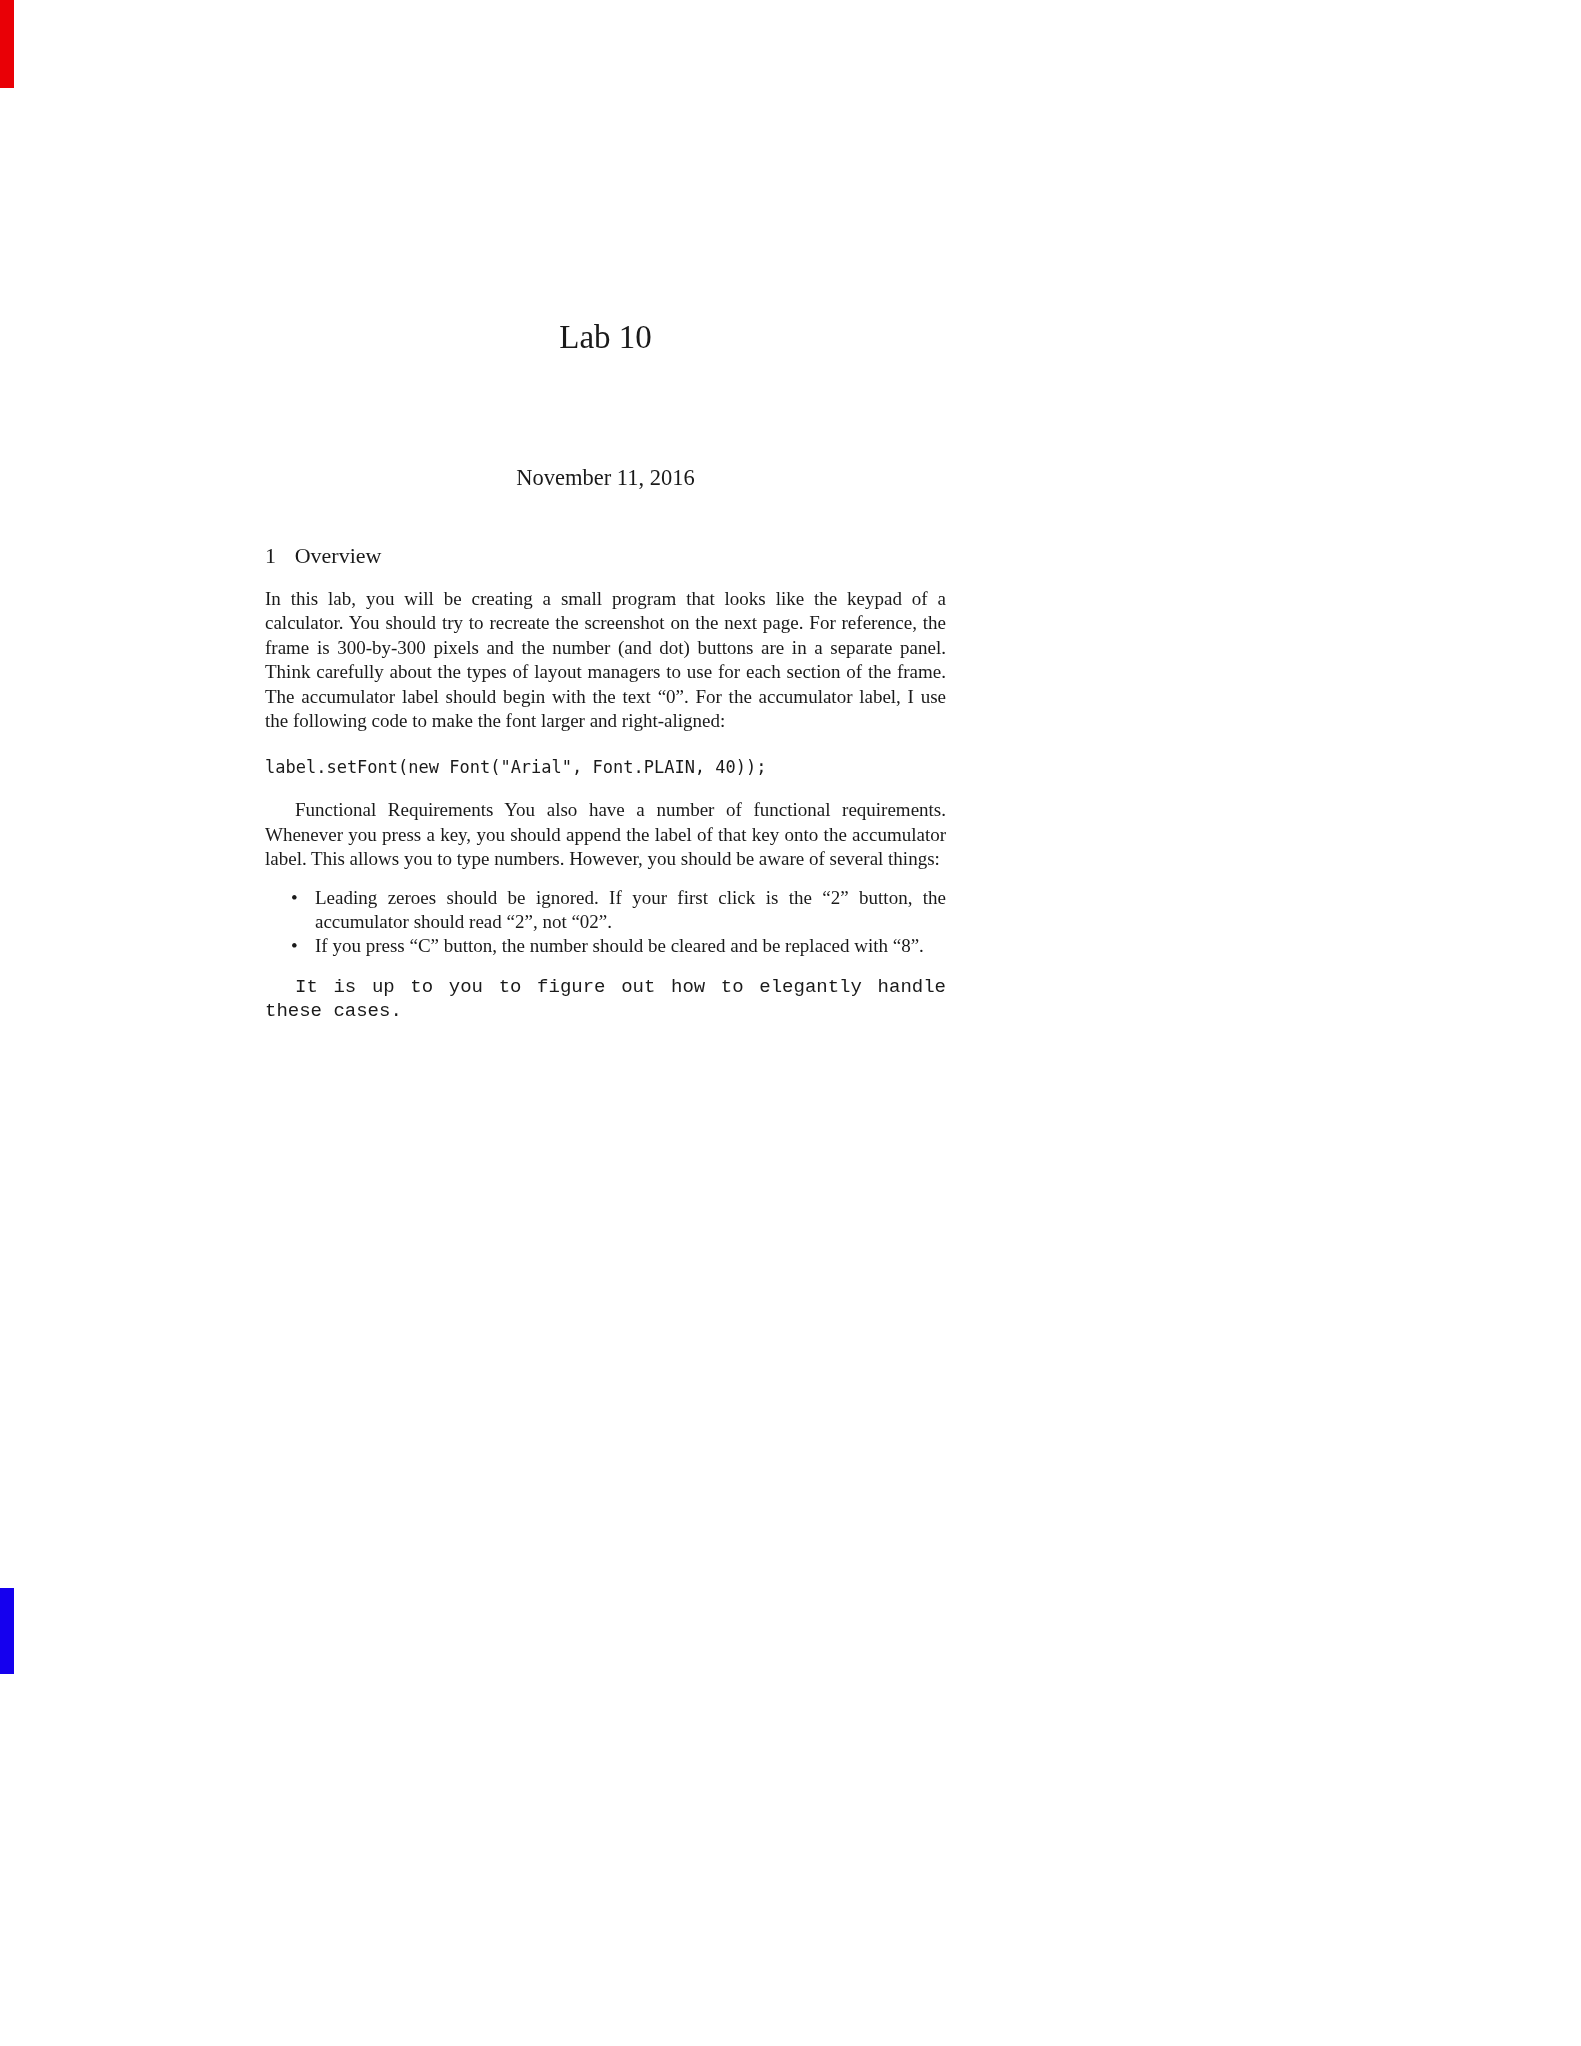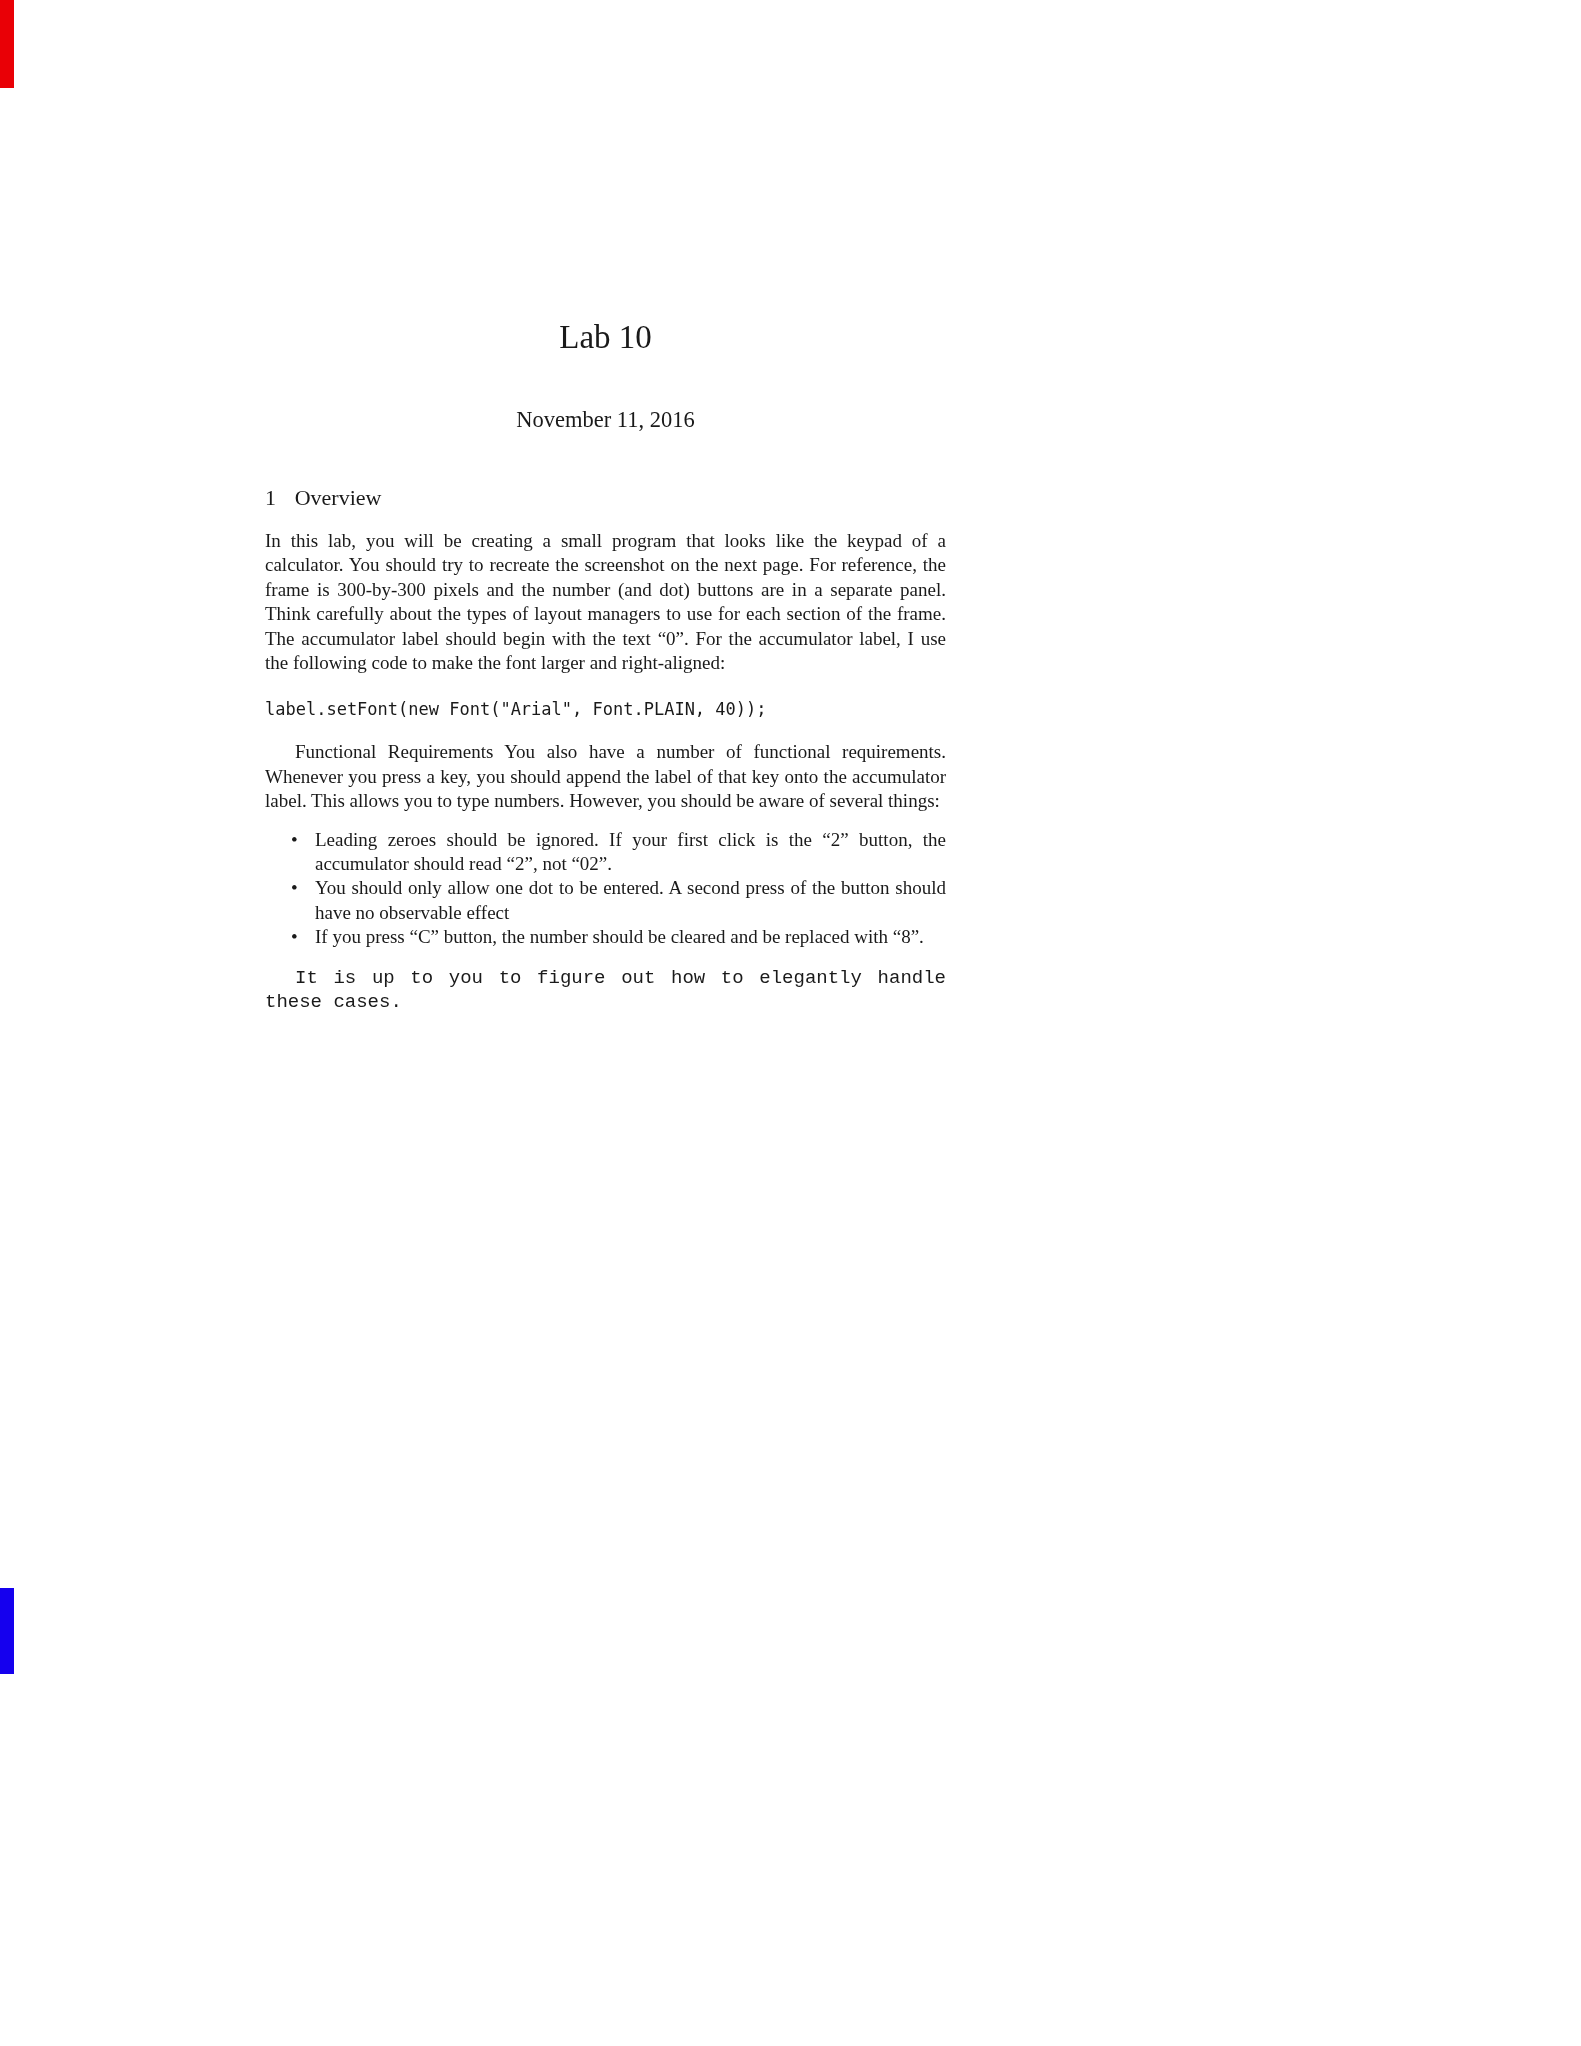--- a/index.html
+++ b/index.html
@@ -38,21 +38,21 @@
     width: 681px;
   }
   .doc-title {
     margin: 318px 0 0 0;
     text-align: center;
     font-size: 33px;
     font-weight: 400;
     line-height: 1.2;
   }
   .doc-date {
-    margin-top: 48px;
+    margin-top: 106px;
     text-align: center;
     font-size: 22.5px;
     line-height: 1.2;
   }
   .section-heading {
     margin: 52px 0 0 0;
     font-size: 22px;
     font-weight: 400;
     line-height: 1.2;
   }
@@ -125,21 +125,20 @@
     <h2 class="section-heading"><span class="sec-num">1</span><span>Overview</span></h2>
 
     <p class="body-par">In this lab, you will be creating a small program that looks like the keypad of a calculator. You should try to recreate the screenshot on the next page. For reference, the frame is 300-by-300 pixels and the number (and dot) buttons are in a separate panel. Think carefully about the types of layout managers to use for each section of the frame. The accumulator label should begin with the text “0”. For the accumulator label, I use the following code to make the font larger and right-aligned:</p>
 
     <div class="code-block"><div>label.setFont(new Font("Arial", Font.PLAIN, 40));</div></div>
 
     <p class="body-par indent">Functional Requirements You also have a number of functional requirements. Whenever you press a key, you should append the label of that key onto the accumulator label. This allows you to type numbers. However, you should be aware of several things:</p>
 
     <ul class="bullets">
       <li>Leading zeroes should be ignored. If your first click is the “2” button, the accumulator should read “2”, not “02”.</li>
-      <li>You should only allow one dot to be entered. A second press of the button should have no observable effect</li>
       <li>If you press “C” button, the number should be cleared and be replaced with “8”.</li>
     </ul>
 
     <p class="body-par indent closing-par">It is up to you to figure out how to elegantly handle these cases.</p>
 
     <div class="page-number">1</div>
 
   </div>
 </div>
 

